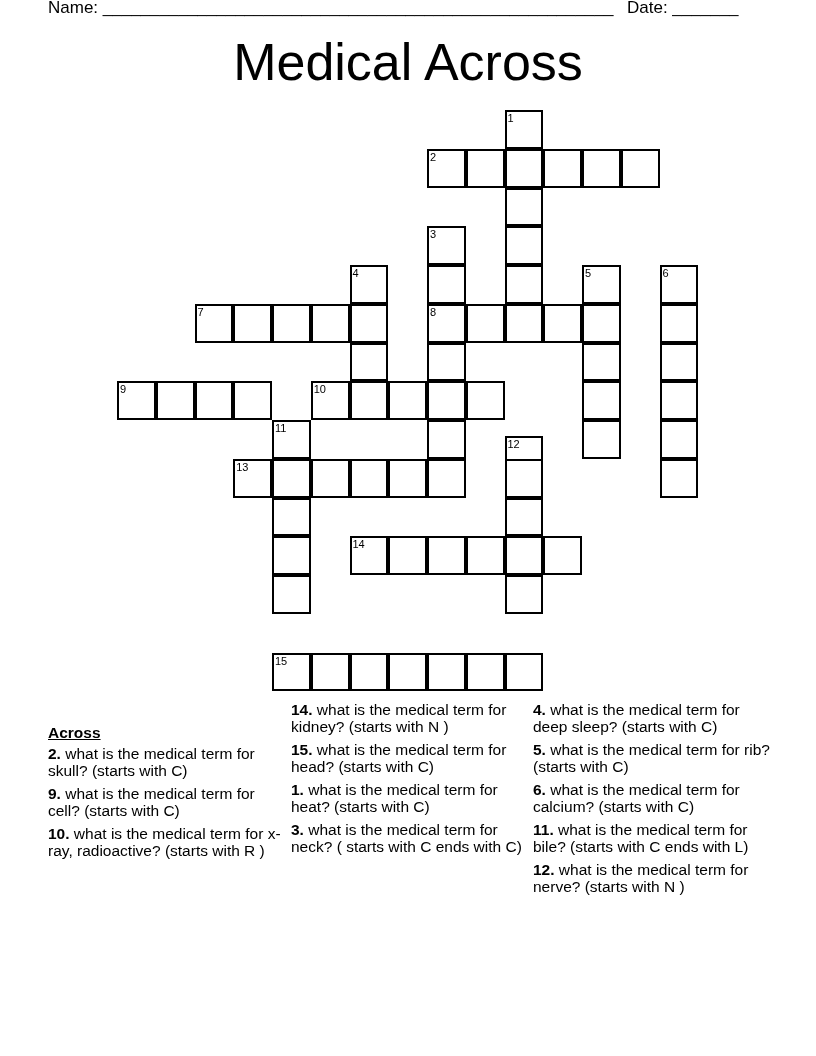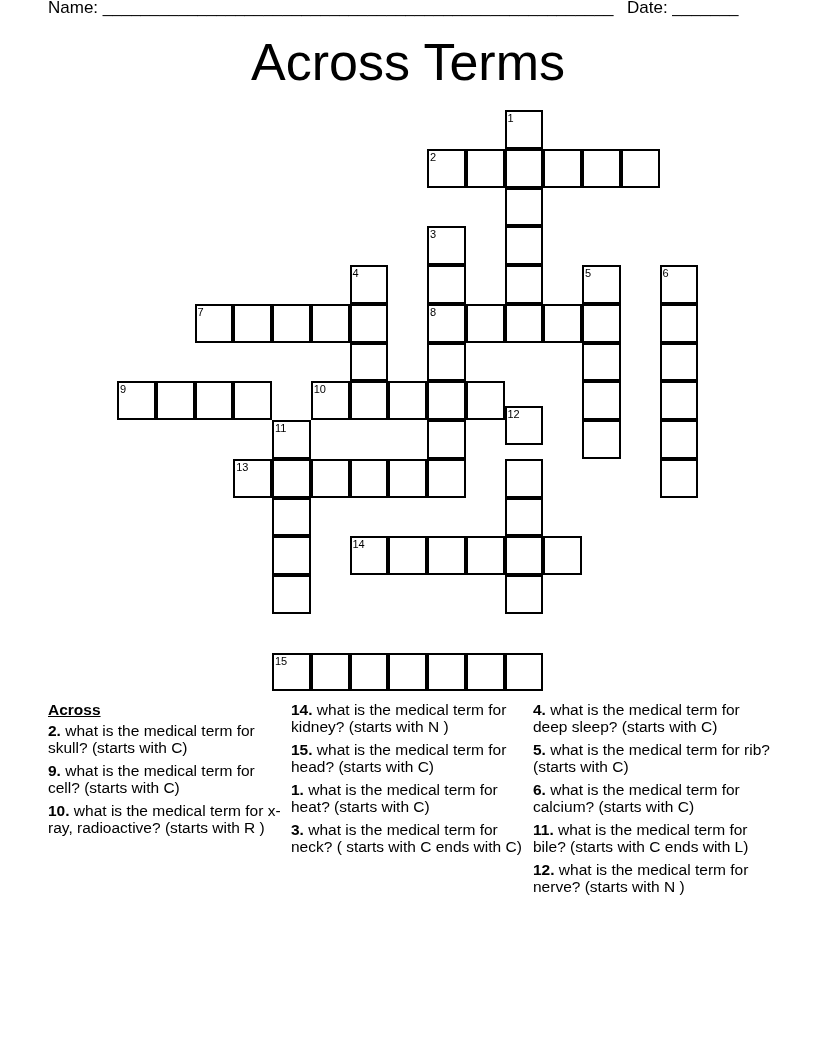--- a/index.html
+++ b/index.html
@@ -13,21 +13,21 @@
   .col { position:absolute; width:240px; }
   .clue { margin-bottom:6px; }
   .clue b { font-weight:bold; }
   .head { font-weight:bold; text-decoration:underline; margin-bottom:4px; }
 </style>
 </head>
 <body>
 
 <div class="hdr" style="left:48px;">Name: ______________________________________________________</div>
 <div class="hdr" style="left:627px;">Date: _______</div>
-<div class="title">Across Terms</div>
+<div class="title">Medical Across</div>
 
 <div class="grid" id="grid">
     <div class="cell" style="left: 504.5px; top: 110px;">
       <span class="num">1</span>
     </div>
     <div class="cell" style="left: 504.5px; top: 148.75px;"></div>
     <div class="cell" style="left: 504.5px; top: 187.5px;"></div>
     <div class="cell" style="left: 504.5px; top: 226.25px;"></div>
     <div class="cell" style="left: 504.5px; top: 265px;"></div>
     <div class="cell" style="left: 504.5px; top: 303.75px;"></div>
@@ -89,21 +89,21 @@
     </div>
     <div class="cell" style="left: 388.25px; top: 381.25px;"></div>
     <div class="cell" style="left: 465.75px; top: 381.25px;"></div>
     <div class="cell" style="left: 272px; top: 420px;">
       <span class="num">11</span>
     </div>
     <div class="cell" style="left: 272px; top: 458.75px;"></div>
     <div class="cell" style="left: 272px; top: 497.5px;"></div>
     <div class="cell" style="left: 272px; top: 536.25px;"></div>
     <div class="cell" style="left: 272px; top: 575px;"></div>
-    <div class="cell" style="left: 504.5px; top: 406px;">
+    <div class="cell" style="left: 504.5px; top: 436px;">
       <span class="num">12</span>
     </div>
     <div class="cell" style="left: 504.5px; top: 458.75px;"></div>
     <div class="cell" style="left: 504.5px; top: 497.5px;"></div>
     <div class="cell" style="left: 504.5px; top: 536.25px;"></div>
     <div class="cell" style="left: 504.5px; top: 575px;"></div>
     <div class="cell" style="left: 233.25px; top: 458.75px;">
       <span class="num">13</span>
     </div>
     <div class="cell" style="left: 310.75px; top: 458.75px;"></div>
@@ -121,21 +121,21 @@
     </div>
     <div class="cell" style="left: 310.75px; top: 652.5px;"></div>
     <div class="cell" style="left: 349.5px; top: 652.5px;"></div>
     <div class="cell" style="left: 388.25px; top: 652.5px;"></div>
     <div class="cell" style="left: 427px; top: 652.5px;"></div>
     <div class="cell" style="left: 465.75px; top: 652.5px;"></div>
     <div class="cell" style="left: 504.5px; top: 652.5px;"></div>
   </div>
 
 <div class="clues">
-  <div class="col" style="left:48px;">
+  <div class="col" style="left:48px;margin-top:23px;">
     <div class="head">Across</div>
     <div class="clue"><b>2.</b><span> what is the medical term for skull? (starts with C)</span></div>
     <div class="clue"><b>9.</b><span> what is the medical term for cell? (starts with C)</span></div>
     <div class="clue"><b>10.</b><span> what is the medical term for x-ray, radioactive? (starts with R )</span></div>
   </div>
   <div class="col" style="left:291px;">
     <div class="clue"><b>14.</b><span> what is the medical term for kidney? (starts with N )</span></div>
     <div class="clue"><b>15.</b><span> what is the medical term for head? (starts with C)</span></div>
     <div class="clue"><b>1.</b><span> what is the medical term for heat? (starts with C)</span></div>
     <div class="clue"><b>3.</b><span> what is the medical term for neck? ( starts with C ends with C)</span></div>

